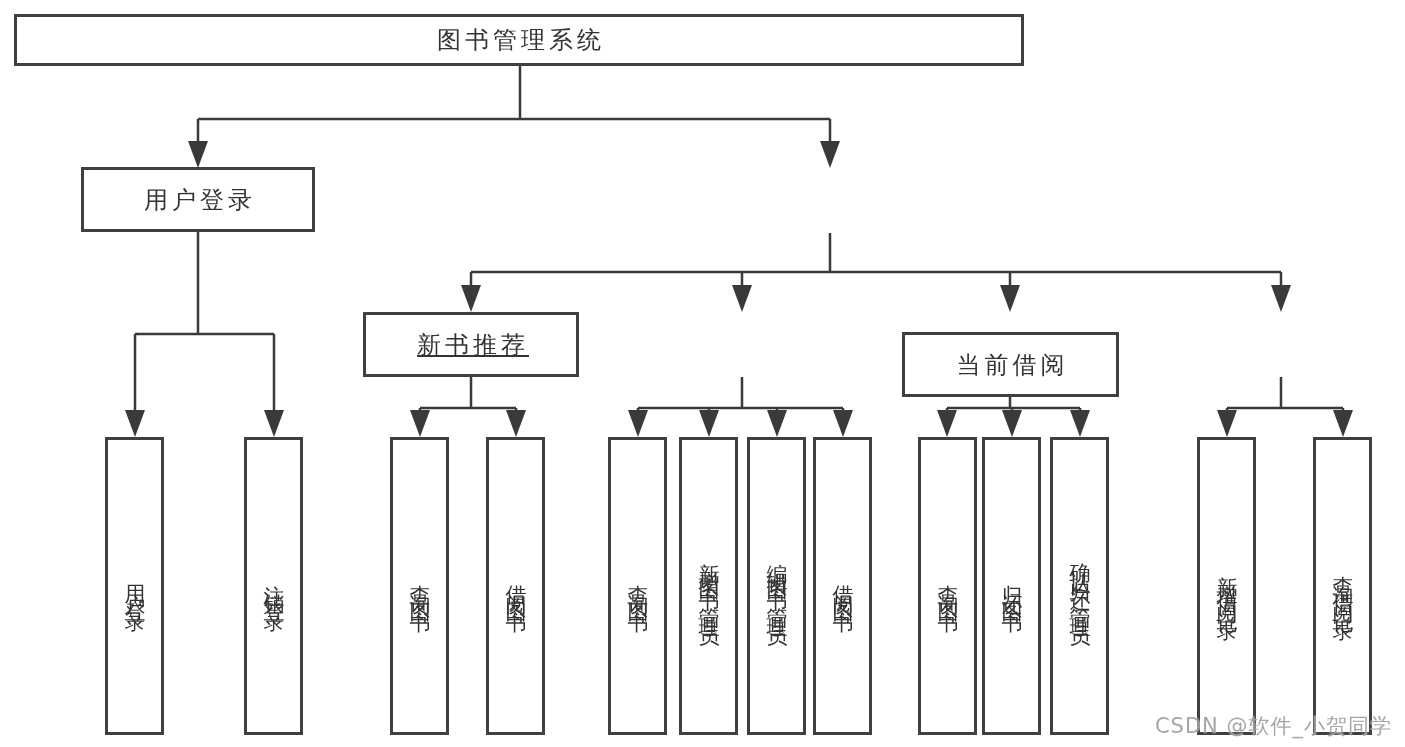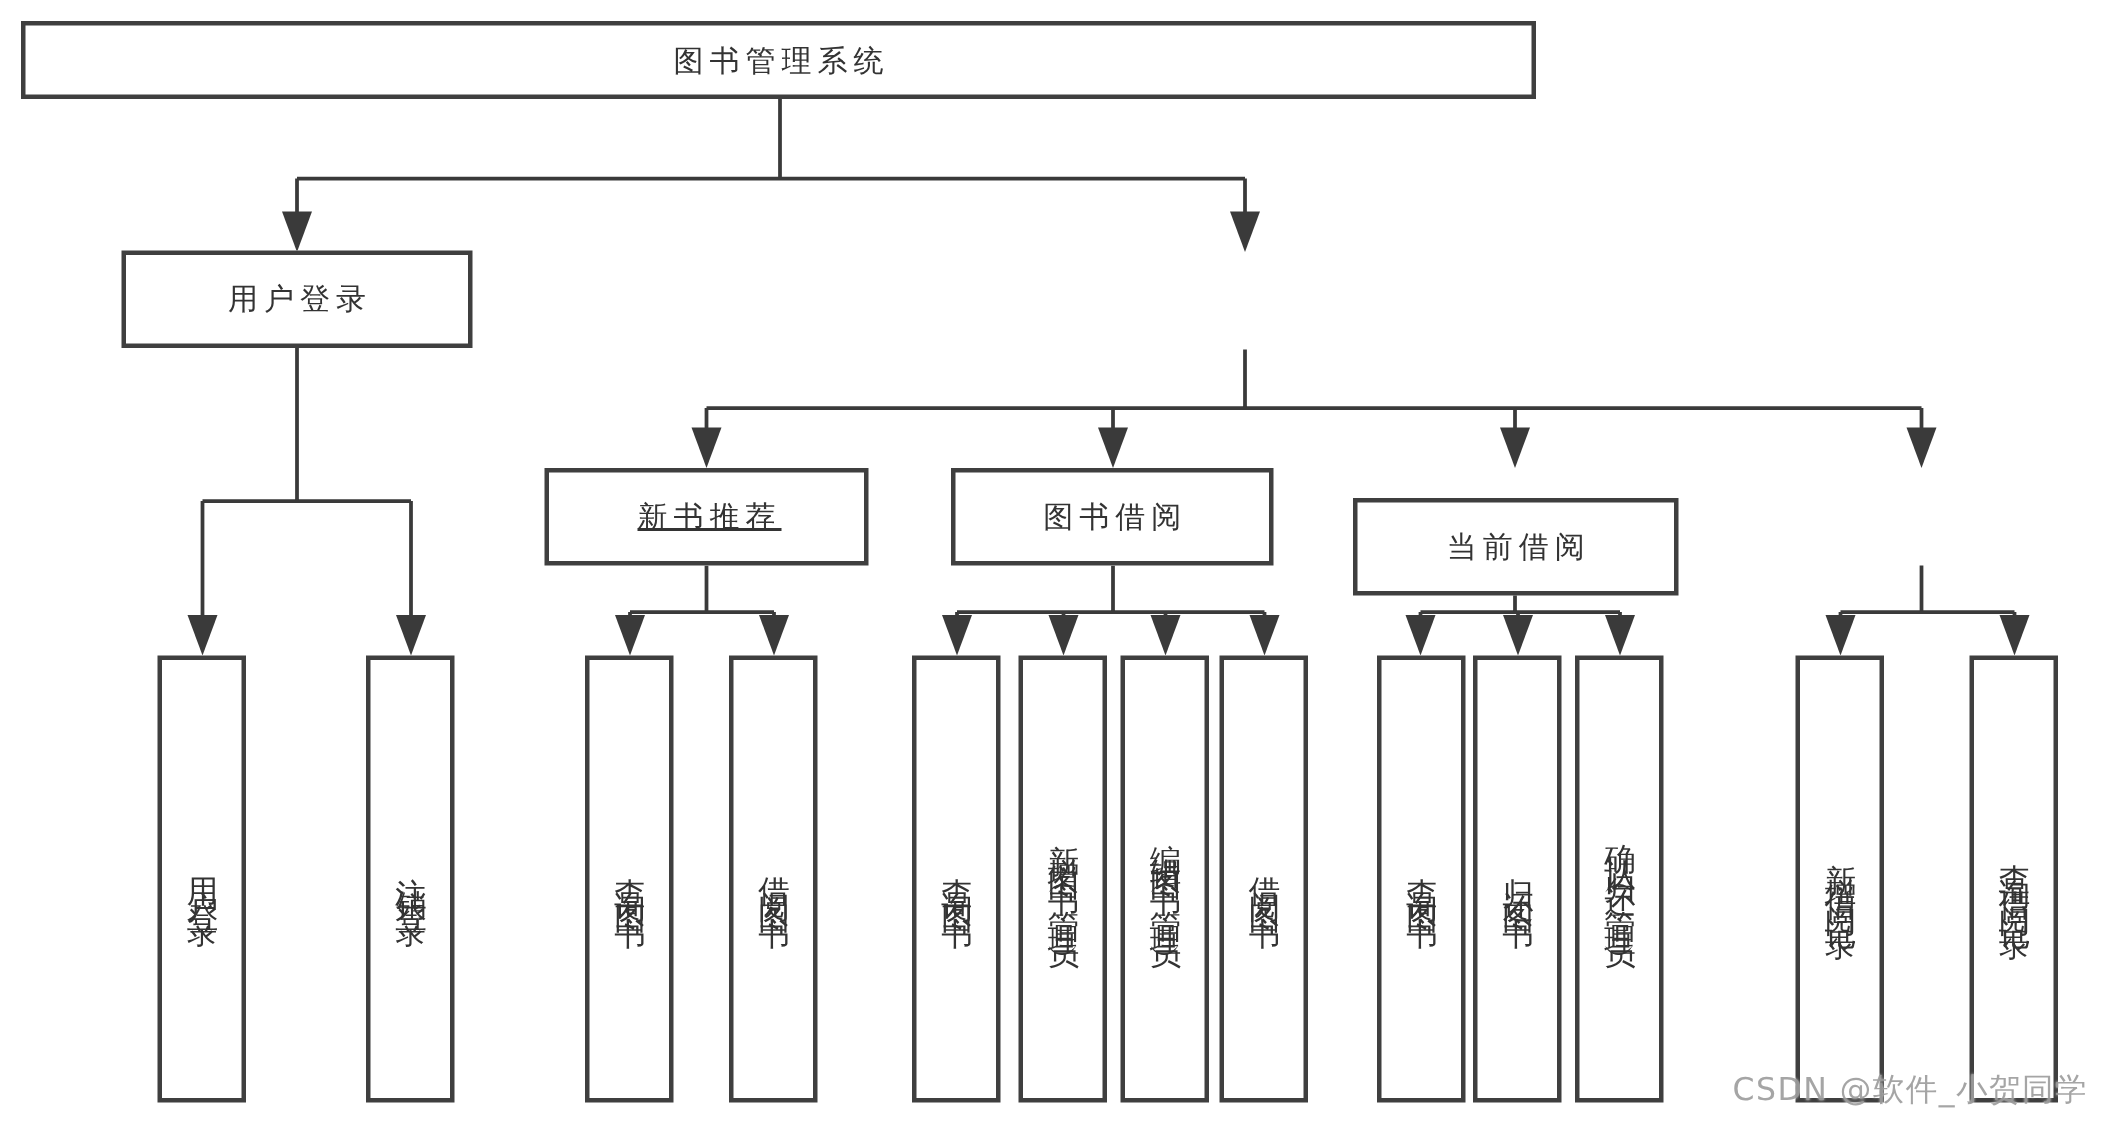--- a/index.html
+++ b/index.html
@@ -28,21 +28,21 @@
   }
 
   .box {
     position: absolute;
     background: var(--bg);
     border: 3px solid var(--box-border);
     display: flex;
     align-items: center;
     justify-content: center;
     color: var(--text);
-    font-size: 20px;
+    font-size: 24px;
     letter-spacing: 4px;
     text-indent: 4px; 
     white-space: nowrap;
     z-index: 2;
   }
 
   .leaf {
     font-size: 21px;
     letter-spacing: 0;
     text-indent: 0;
@@ -129,21 +129,20 @@
       <polygon points="1217,410 1237,410 1227,437"></polygon>
       <polygon points="1333,410 1353,410 1343,437"></polygon>
     </g>
   </svg>
 
   <div class="box n-root">图书管理系统</div>
 
   <div class="box n-l2a">用户登录</div>
 
   <div class="box n-l3a">新书推荐</div>
-  <div class="box n-l3b">图书借阅</div>
   <div class="box n-l3c">当前借阅</div>
 
   <div class="box leaf f-1a">
     <span class="vtext">用户登录</span>
   </div>
   <div class="box leaf f-1b">
     <span class="vtext">注销登录</span>
   </div>
 
   <div class="box leaf f-2a">

